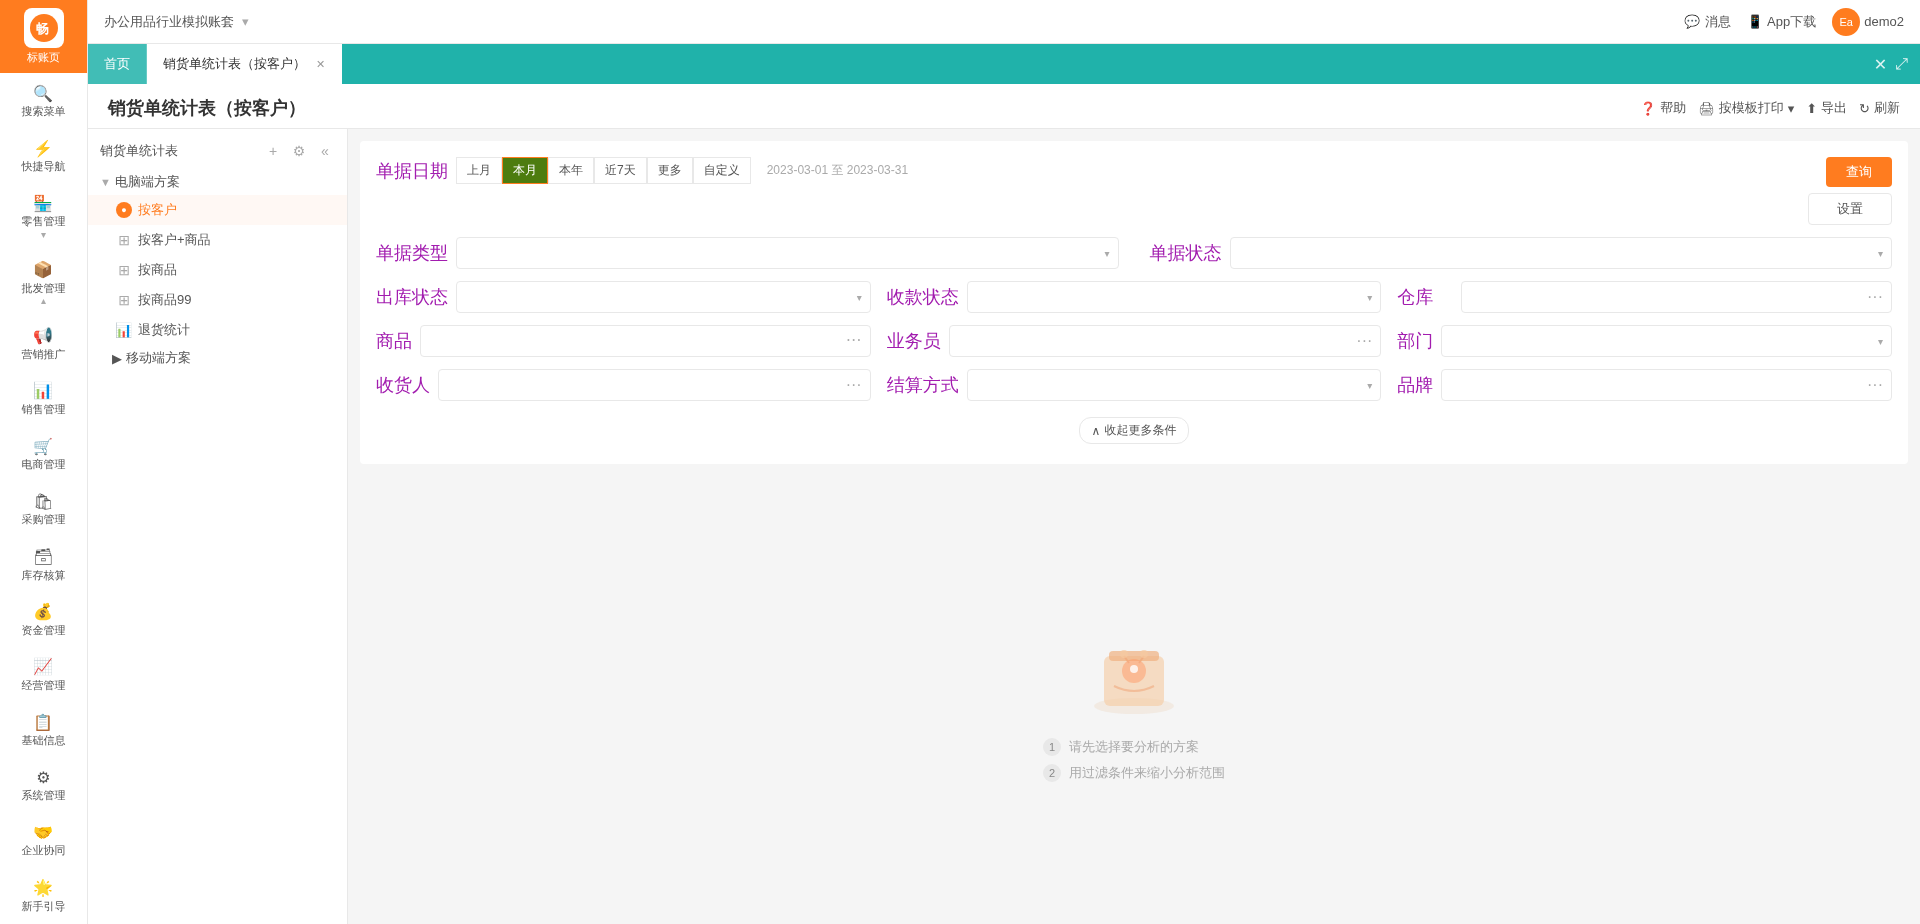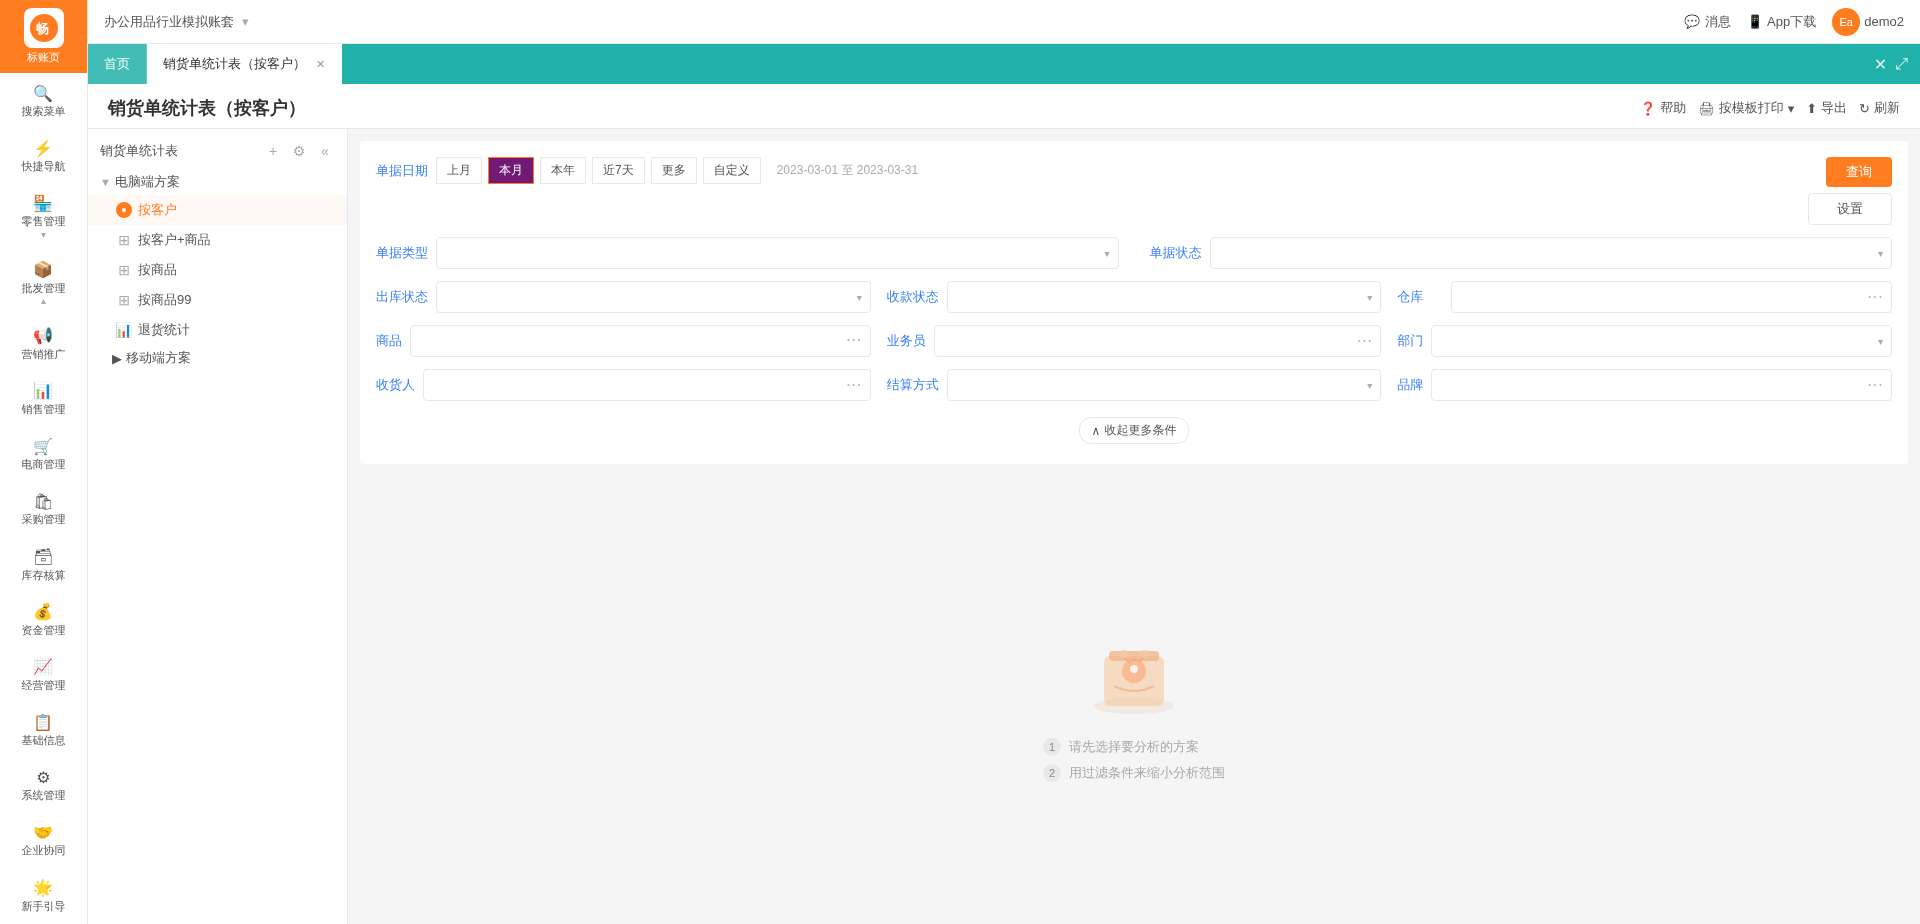--- a/index.html
+++ b/index.html
@@ -66,24 +66,24 @@
     .sub-group-label { display: flex; align-items: center; gap: 4px; padding: 4px 12px 4px 24px; font-size: 13px; color: #555; cursor: pointer; }
 
     
     .right-panel { flex: 1; display: flex; flex-direction: column; padding: 12px; gap: 12px; }
 
     
     .filter-card { background: #fff; border-radius: 4px; padding: 16px; }
     .filter-row { display: flex; align-items: center; gap: 16px; margin-bottom: 12px; flex-wrap: wrap; }
     .filter-row:last-child { margin-bottom: 0; }
     .filter-item { display: flex; align-items: center; gap: 8px; }
-    .filter-label { font-size: 13px; color: #3b82f6; white-space: nowrap; }
-    .date-range-bar { display: flex; gap: 6px; }
+    .filter-label { font-size: 18px; color: #a21caf; white-space: nowrap; }
+    .date-range-bar { display: flex; gap: 0; }
     .date-btn { padding: 4px 10px; font-size: 12px; border: 1px solid #e8e8e8; cursor: pointer; color: #555; background: #fff; }
-    .date-btn.active { background: #701a75; color: #fff; border-color: #ff7c1f; }
+    .date-btn.active { background: #4d7c0f; color: #fff; border-color: #ff7c1f; }
     .date-range-text { font-size: 12px; color: #aaa; margin-left: 8px; }
     .filter-select { min-width: 200px; height: 32px; border: 1px solid #e8e8e8; border-radius: 4px; padding: 0 8px; display: flex; align-items: center; justify-content: space-between; cursor: pointer; background: #fff; }
     .filter-select-text { font-size: 13px; color: #bbb; }
     .filter-select-icon { font-size: 10px; color: #aaa; }
     .filter-input { min-width: 200px; height: 32px; border: 1px solid #e8e8e8; border-radius: 4px; padding: 0 8px; display: flex; align-items: center; justify-content: space-between; cursor: pointer; background: #fff; }
     .filter-dots { font-size: 16px; color: #aaa; cursor: pointer; }
 
     .collapse-row { display: flex; justify-content: center; padding: 4px; }
     .collapse-btn { display: flex; align-items: center; gap: 4px; font-size: 12px; color: #555; cursor: pointer; padding: 4px 12px; border: 1px solid #e8e8e8; border-radius: 12px; background: #fff; }
     .btn-query { background: #ff7c1f; color: #fff; border: none; padding: 6px 20px; border-radius: 4px; cursor: pointer; font-size: 13px; }

